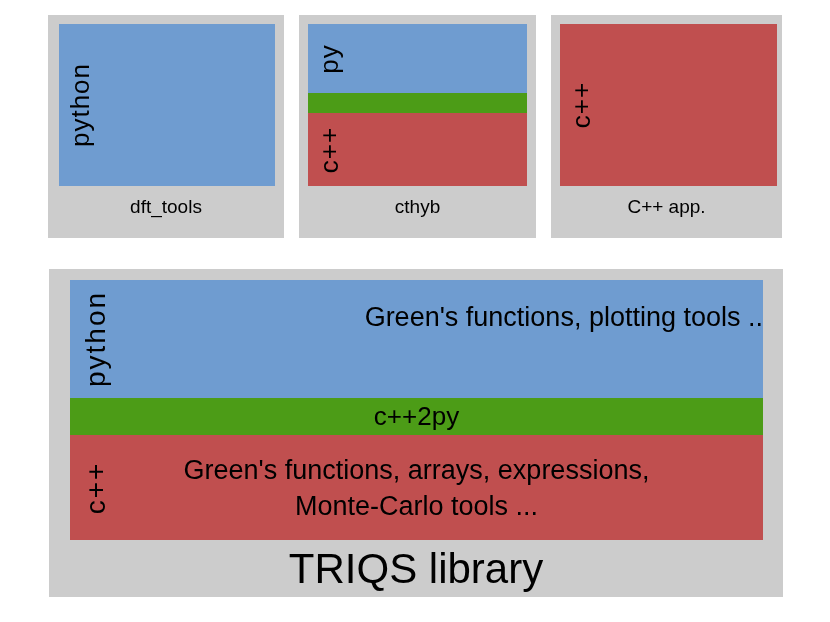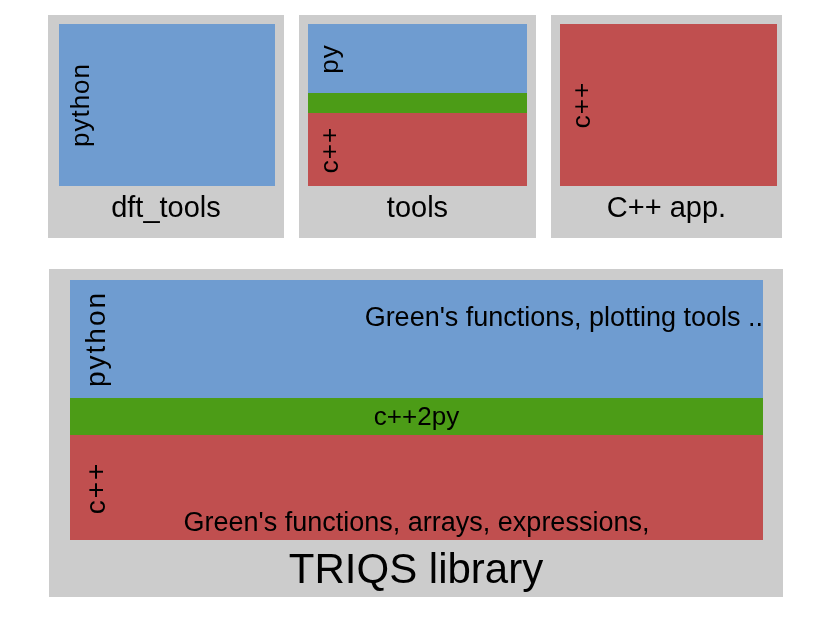--- a/index.html
+++ b/index.html
@@ -57,21 +57,21 @@
   }
   .box-lib .side-label { left: 26px; font-size: 28px; letter-spacing: 2px; }
 
   .box-label {
     position: absolute;
     left: 0; right: 0; bottom: 0;
     height: 62px;
     display: flex;
     align-items: center;
     justify-content: center;
-    font-size: 29px;
+    font-size: 19px;
   }
   .box-lib .box-label { height: 57px; font-size: 42px; }
 
   .layer-desc {
     width: 100%;
     text-align: right;
     font-size: 27px;
   }
   .py-desc { padding-top: 22px; }
   .bridge-text {
@@ -79,21 +79,21 @@
     display: flex;
     align-items: center;
     justify-content: center;
     font-size: 26px;
   }
   .cpp-desc-wrap {
     height: 100%;
     display: flex;
     flex-direction: column;
     align-items: center;
-    justify-content: flex-end;
+    justify-content: center;
     line-height: 36px;
     font-size: 27px;
   }
 </style>
 </head>
 <body>
 
 <div class="canvas">
 
   <div class="box box-dft">
@@ -108,21 +108,21 @@
   <div class="box box-cthyb">
     <div class="inner">
       <div class="layer python h-py-small">
         <span class="side-label">py</span>
       </div>
       <div class="layer bridge h-gr-small"></div>
       <div class="layer cpp h-red-small">
         <span class="side-label">c++</span>
       </div>
     </div>
-    <div class="box-label">tools</div>
+    <div class="box-label">cthyb</div>
   </div>
 
   <div class="box box-cpp">
     <div class="inner">
       <div class="layer cpp h-full">
         <span class="side-label">c++</span>
       </div>
     </div>
     <div class="box-label">C++ app.</div>
   </div>
@@ -133,19 +133,20 @@
         <span class="side-label">python</span>
         <div class="layer-desc py-desc">Green's functions, plotting tools ..</div>
       </div>
       <div class="layer bridge h-gr-big">
         <div class="bridge-text">c++2py</div>
       </div>
       <div class="layer cpp h-red-big">
         <span class="side-label">c++</span>
         <div class="cpp-desc-wrap">
           <div>Green's functions, arrays, expressions,</div>
+          <div>Monte-Carlo tools ...</div>
         </div>
       </div>
     </div>
     <div class="box-label">TRIQS library</div>
   </div>
 
 </div>
 
 </body></html>

